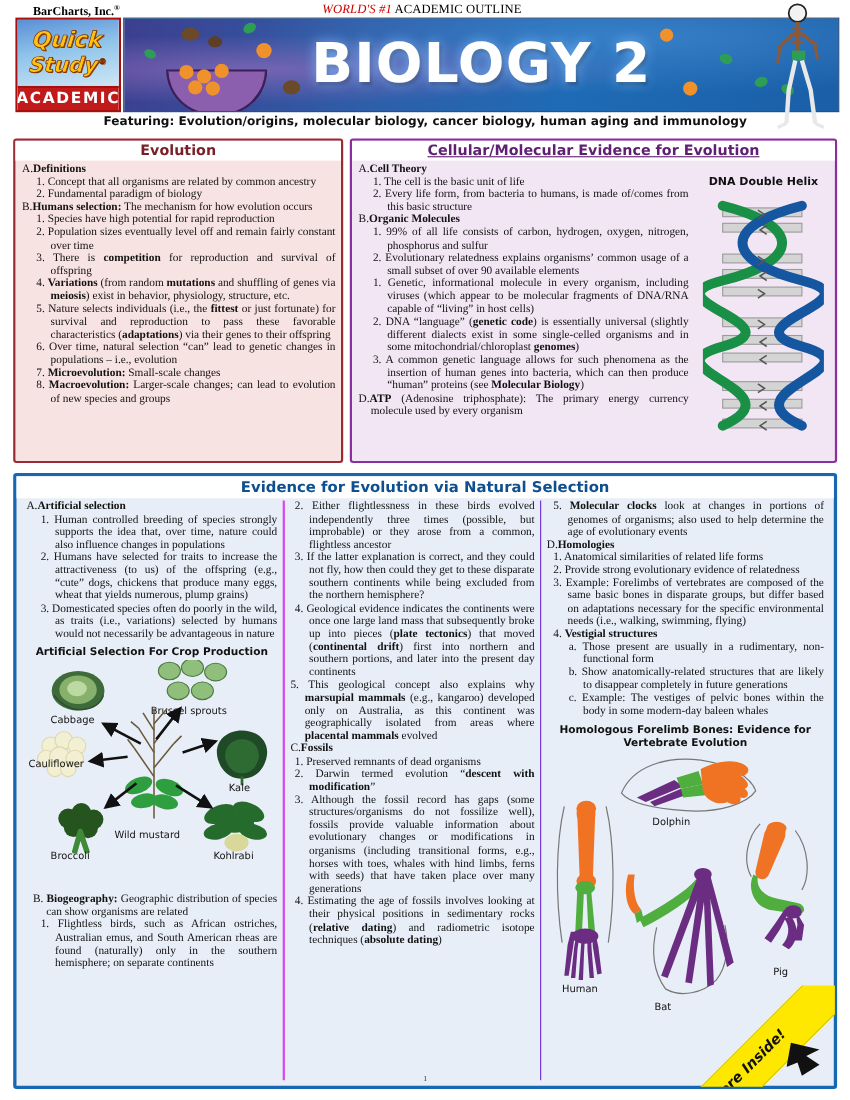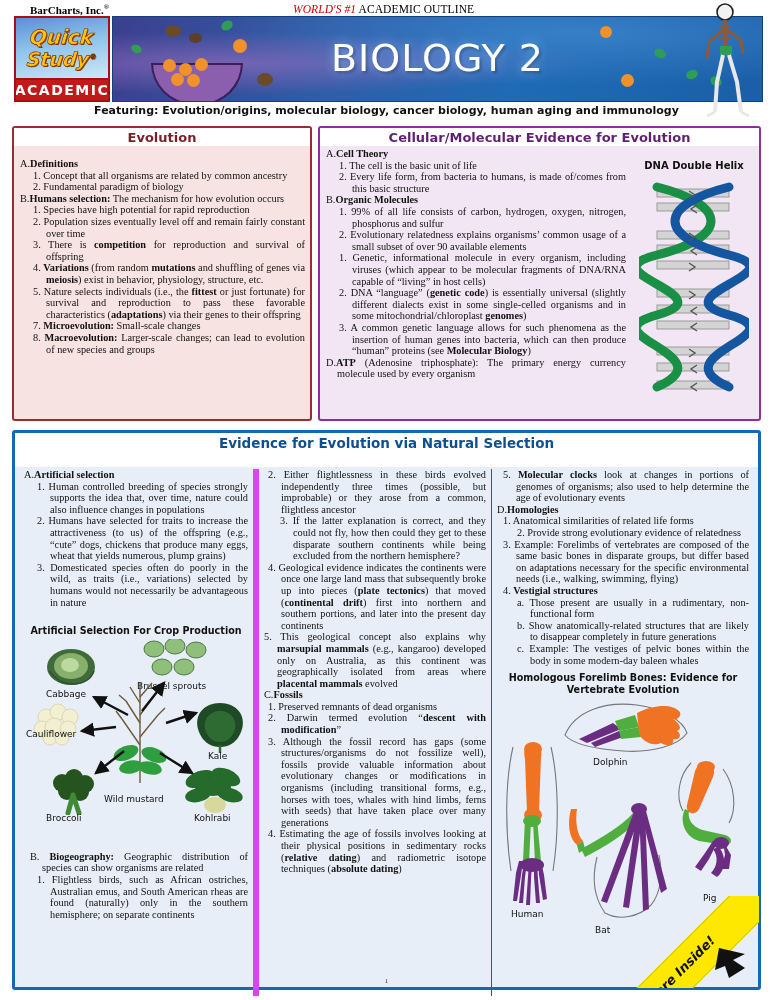--- a/index.html
+++ b/index.html
@@ -62,21 +62,21 @@
     background:
       radial-gradient(ellipse at 18% 55%, rgba(150,110,190,.65) 0%, rgba(60,60,140,0) 48%),
       radial-gradient(ellipse at 72% 20%, rgba(80,150,220,.5) 0%, rgba(20,60,120,0) 55%),
       linear-gradient(100deg,#3c3f8f 0%,#2f5ea8 35%,#1f6bb5 62%,#1a5fa8 100%);
     border:1px solid #12407a; overflow:hidden;
   }
   .hero-title {
     position:absolute; left:50%; top:50%;
     transform:translate(-50%,-52%);
     font-family:"DejaVu Sans", sans-serif;
-    font-weight:normal; font-size:38px; color:#ffffff;
+    font-weight:bold; font-size:50px; color:#ffffff;
     letter-spacing:1px; white-space:nowrap;
     text-shadow:0 0 12px rgba(130,190,255,.8), 2px 2px 3px rgba(0,0,0,.35);
   }
   .blob { position:absolute; border-radius:50%; }
   .petri {
     position:absolute; left:38px; top:46px; width:92px; height:42px;
     background:#8b5fae; border:2px solid #3b1f58; border-radius:0 0 46px 46px;
   }
   .featuring {
     position:absolute; left:0; right:0; top:104px;
@@ -106,53 +106,53 @@
 
   
   #evo {
     left:12px; top:126px; width:300px; height:295px;
     border:2px solid #9b2b33; background:#f7e3e1; padding:0;
   }
   #evo .panel-title {
     font-size:13px; color:#7a1f27; padding:2px 0 1px;
     border-bottom:0;
   }
-  #evo .content { padding:12px 5px 4px 6px; }
+  #evo .content { padding:2px 5px 4px 6px; }
 
   
   #cell {
     left:318px; top:126px; width:443px; height:295px;
     border:2px solid #8b2f9e; background:#f2e6f5;
   }
-  #cell .panel-title { font-size:13px; color:#5f1f72; padding:2px 0 1px; }
+  #cell .panel-title { font-size:13px; color:#5f1f72; padding:2px 0 1px;text-decoration:underline; }
   #cell .content { padding:2px 6px 4px 6px; position:relative; }
   #cell .txtcol { width:300px; }
   .helix-wrap {
     position:absolute; right:2px; top:14px; width:126px; text-align:center;
   }
   .helix-label {
     font-family:"DejaVu Sans", sans-serif; font-weight:bold;
     font-size:10px; color:#111; margin-bottom:4px;
   }
 
   
   #bottom {
     left:12px; top:430px; width:749px; height:560px;
     border:3px solid #1668b3; background:#e8eef7;
   }
-  #bottom .panel-title { font-size:13.5px; color:#0e4f8f; padding:2px 0 16px; }
+  #bottom .panel-title { font-size:13.5px; color:#0e4f8f; padding:2px 0 2px; }
   #bottom .cols { display:flex; padding:2px 4px 4px 4px; height:533px; }
   #bottom .col { padding:0 5px; }
-  #bottom .c1 { width:240px; border-right:6px solid #d946ef; }
+  #bottom .c1 { width:240px; border-right:2px solid #d946ef; }
   #bottom .c2 { width:236px; border-right:1px solid #6d28d9; }
   #bottom .c3 { width:263px; }
 
   .fig-title {
     font-family:"DejaVu Sans", sans-serif; font-weight:bold;
-    font-size:9.6px; text-align:center; color:#111; margin:17px 0 2px;
+    font-size:9.6px; text-align:center; color:#111; margin:4px 0 2px;
   }
   .fig-label {
     font-family:"DejaVu Sans", sans-serif; font-size:9px; color:#111;
   }
   .crop-fig { position:relative; width:232px; height:210px; margin:0 auto; }
   .limb-fig { position:relative; width:252px; height:265px; margin:0 auto; }
 
   .pagenum {
     position:absolute; left:0; right:0; bottom:2px; text-align:center;
     font-family:"Liberation Serif", serif; font-size:7px; color:#333;
@@ -252,20 +252,21 @@
     <div class="lvl1"><span>2.</span> <span>Fundamental paradigm of biology</span></div>
 
     <div class="lvlA">
       <span>B.</span><b>Humans selection:</b><span> The mechanism for how evolution occurs</span>
     </div>
     <div class="lvl1"><span>1.</span> <span>Species have high potential for rapid reproduction</span></div>
     <div class="lvl1"><span>2.</span> <span>Population sizes eventually level off and remain fairly constant over time</span></div>
     <div class="lvl1"><span>3.</span> <span>There is <b>competition</b> for reproduction and survival of offspring</span></div>
     <div class="lvl1"><span>4.</span> <span><b>Variations</b> (from random <b>mutations</b> and shuffling of genes via <b>meiosis</b>) exist in behavior, physiology, structure, etc.</span></div>
     <div class="lvl1"><span>5.</span> <span>Nature selects individuals (i.e., the <b>fittest</b> or just fortunate) for survival and reproduction to pass these favorable characteristics (<b>adaptations</b>) via their genes to their offspring</span></div>
+    <div class="lvl1"><span>6.</span> <span>Over time, natural selection “can” lead to genetic changes in populations – i.e., evolution</span></div>
     <div class="lvl1"><span>7.</span> <span><b>Microevolution:</b> Small-scale changes</span></div>
     <div class="lvl1"><span>8.</span> <span><b>Macroevolution:</b> Larger-scale changes; can lead to evolution of new species and groups</span></div>
   </div>
 </div>
 
 <div class="panel" id="cell">
   <div class="panel-title">Cellular/Molecular Evidence for Evolution</div>
   <div class="content">
     <div class="txtcol body-txt">
 
@@ -432,37 +433,37 @@
           </g>
         </svg>
       </div>
 
       <div class="lvlA" style="margin-top:2px;margin-left:6px;"><span>B.</span> <b>Biogeography:</b><span> Geographic distribution of species can show organisms are related</span></div>
       <div class="lvl1"><span>1.</span> <span>Flightless birds, such as African ostriches, Australian emus, and South American rheas are found (naturally) only in the southern hemisphere; on separate continents</span></div>
     </div>
 
     <div class="col c2 body-txt">
       <div class="lvl1" style="margin-left:4px"><span>2.</span> <span>Either flightlessness in these birds evolved independently three times (possible, but improbable) or they arose from a common, flightless ancestor</span></div>
-      <div class="lvl1" style="margin-left:16px"><span>3.</span> <span>If the latter explanation is correct, and they could not fly, how then could they get to these disparate southern continents while being excluded from the northern hemisphere?</span></div>
+      <div class="lvl1" style="margin-left:4px"><span>3.</span> <span>If the latter explanation is correct, and they could not fly, how then could they get to these disparate southern continents while being excluded from the northern hemisphere?</span></div>
       <div class="lvl1" style="margin-left:4px"><span>4.</span> <span>Geological evidence indicates the continents were once one large land mass that subsequently broke up into pieces (<b>plate tectonics</b>) that moved (<b>continental drift</b>) first into northern and southern portions, and later into the present day continents</span></div>
       <div class="lvl1" style="margin-left:0"><span>5.</span> <span>This geological concept also explains why <b>marsupial mammals</b> (e.g., kangaroo) developed only on Australia, as this continent was geographically isolated from areas where <b>placental mammals</b> evolved</span></div>
 
       <div class="lvlA"><span>C.</span><b>Fossils</b></div>
       <div class="lvl1" style="margin-left:4px"><span>1.</span> <span>Preserved remnants of dead organisms</span></div>
       <div class="lvl1" style="margin-left:4px"><span>2.</span> <span>Darwin termed evolution “<b>descent with modification</b>”</span></div>
       <div class="lvl1" style="margin-left:4px"><span>3.</span> <span>Although the fossil record has gaps (some structures/organisms do not fossilize well), fossils provide valuable information about evolutionary changes or modifications in organisms (including transitional forms, e.g., horses with toes, whales with hind limbs, ferns with seeds) that have taken place over many generations</span></div>
       <div class="lvl1" style="margin-left:4px"><span>4.</span> <span>Estimating the age of fossils involves looking at their physical positions in sedimentary rocks (<b>relative dating</b>) and radiometric isotope techniques (<b>absolute dating</b>)</span></div>
     </div>
 
     <div class="col c3 body-txt">
       <div class="lvl1" style="margin-left:6px"><span>5.</span> <span><b>Molecular clocks</b> look at changes in portions of genomes of organisms; also used to help determine the age of evolutionary events</span></div>
 
       <div class="lvlA"><span>D.</span><b>Homologies</b></div>
       <div class="lvl1" style="margin-left:6px"><span>1.</span> <span>Anatomical similarities of related life forms</span></div>
-      <div class="lvl1" style="margin-left:20px"><span>2.</span> <span>Provide strong evolutionary evidence of relatedness</span></div>
+      <div class="lvl1" style="margin-left:6px"><span>2.</span> <span>Provide strong evolutionary evidence of relatedness</span></div>
       <div class="lvl1" style="margin-left:6px"><span>3.</span> <span>Example: Forelimbs of vertebrates are composed of the same basic bones in disparate groups, but differ based on adaptations necessary for the specific environmental needs (i.e., walking, swimming, flying)</span></div>
       <div class="lvl1" style="margin-left:6px"><span>4.</span> <b>Vestigial structures</b></div>
       <div class="lvla" style="margin-left:20px"><span>a.</span> <span>Those present are usually in a rudimentary, non-functional form</span></div>
       <div class="lvla" style="margin-left:20px"><span>b.</span> <span>Show anatomically-related structures that are likely to disappear completely in future generations</span></div>
       <div class="lvla" style="margin-left:20px"><span>c.</span> <span>Example: The vestiges of pelvic bones within the body in some modern-day baleen whales</span></div>
 
       <div class="fig-title" style="margin-top:6px;">Homologous Forelimb Bones: Evidence for Vertebrate Evolution</div>
 
       <div class="limb-fig">
 

